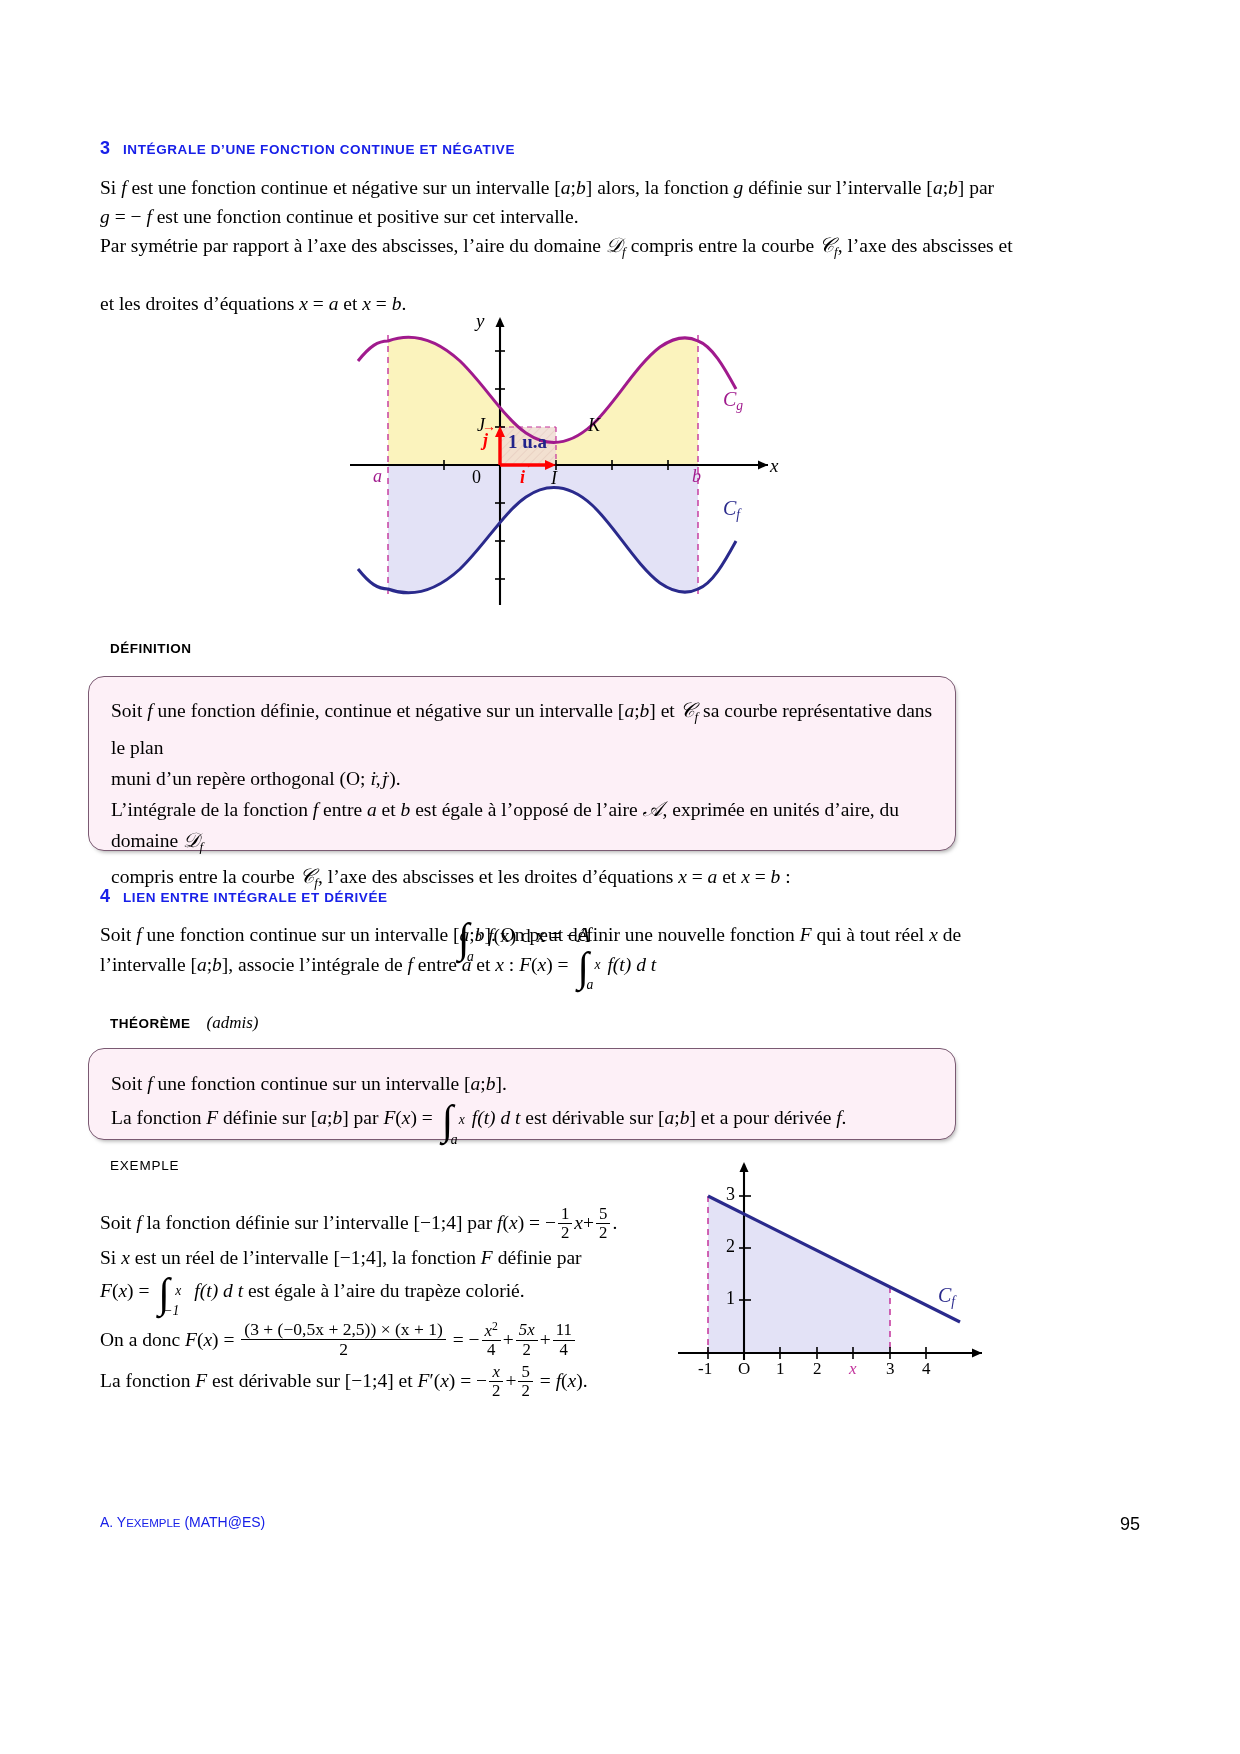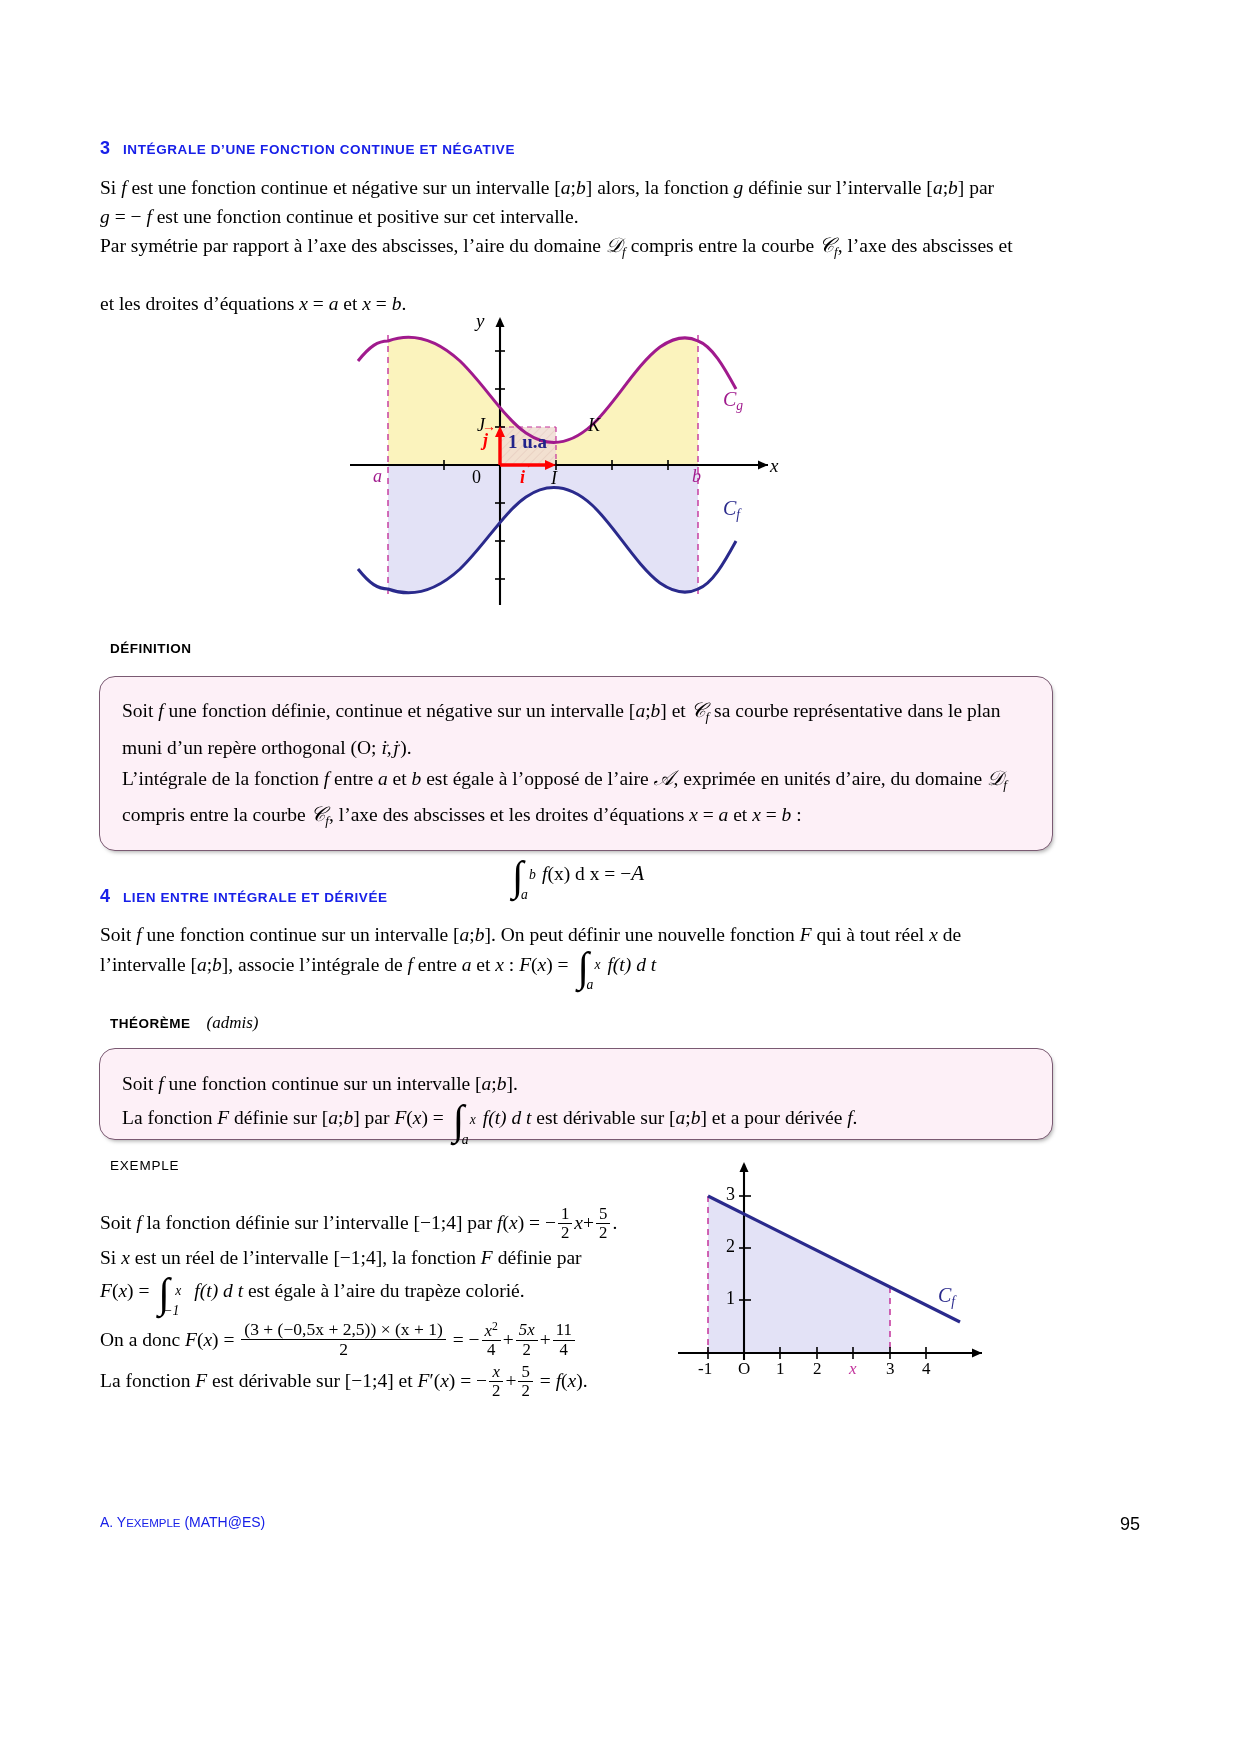--- a/index.html
+++ b/index.html
@@ -36,21 +36,21 @@
   .frac{display:inline-block;vertical-align:-0.52em;text-align:center;font-size:.86em;line-height:1.08;margin:0 2px;}
   .frac .n{display:block;padding:0 3px;}
   .frac .d{display:block;border-top:1.3px solid #000;padding:0 3px;}
   .intg{display:inline-block;position:relative;vertical-align:-0.42em;width:34px;height:1em;}
   .intg .sg{position:absolute;left:4px;top:-0.30em;font-size:2.15em;line-height:1;font-family:"Liberation Serif",serif;}
   .intg .up{position:absolute;left:21px;top:-0.70em;font-size:.70em;font-style:italic;}
   .intg .lo{position:absolute;left:13px;top:0.78em;font-size:.70em;font-style:italic;}
   .sub{font-size:.68em;vertical-align:-0.28em;font-style:italic;}
 
   
-  .box{position:absolute;left:99px;width:954px;
+  .box{position:absolute;left:88px;width:868px;
     background:#fdf0f7;border:1.1px solid #7a5a72;border-radius:16px;box-sizing:border-box;
     box-shadow:2px 3px 4px -2px rgba(0,0,0,.35);}
   .box-inner{padding:18px 22px;font-size:19.5px;line-height:31px;}
 
   
   .lbl{position:absolute;left:110px;font-family:"Liberation Sans",sans-serif;
     font-size:13.5px;font-weight:bold;letter-spacing:.5px;}
   .lbl .pl{font-family:"Liberation Serif",serif;font-weight:normal;font-style:italic;font-size:17px;letter-spacing:0;}
 
   

